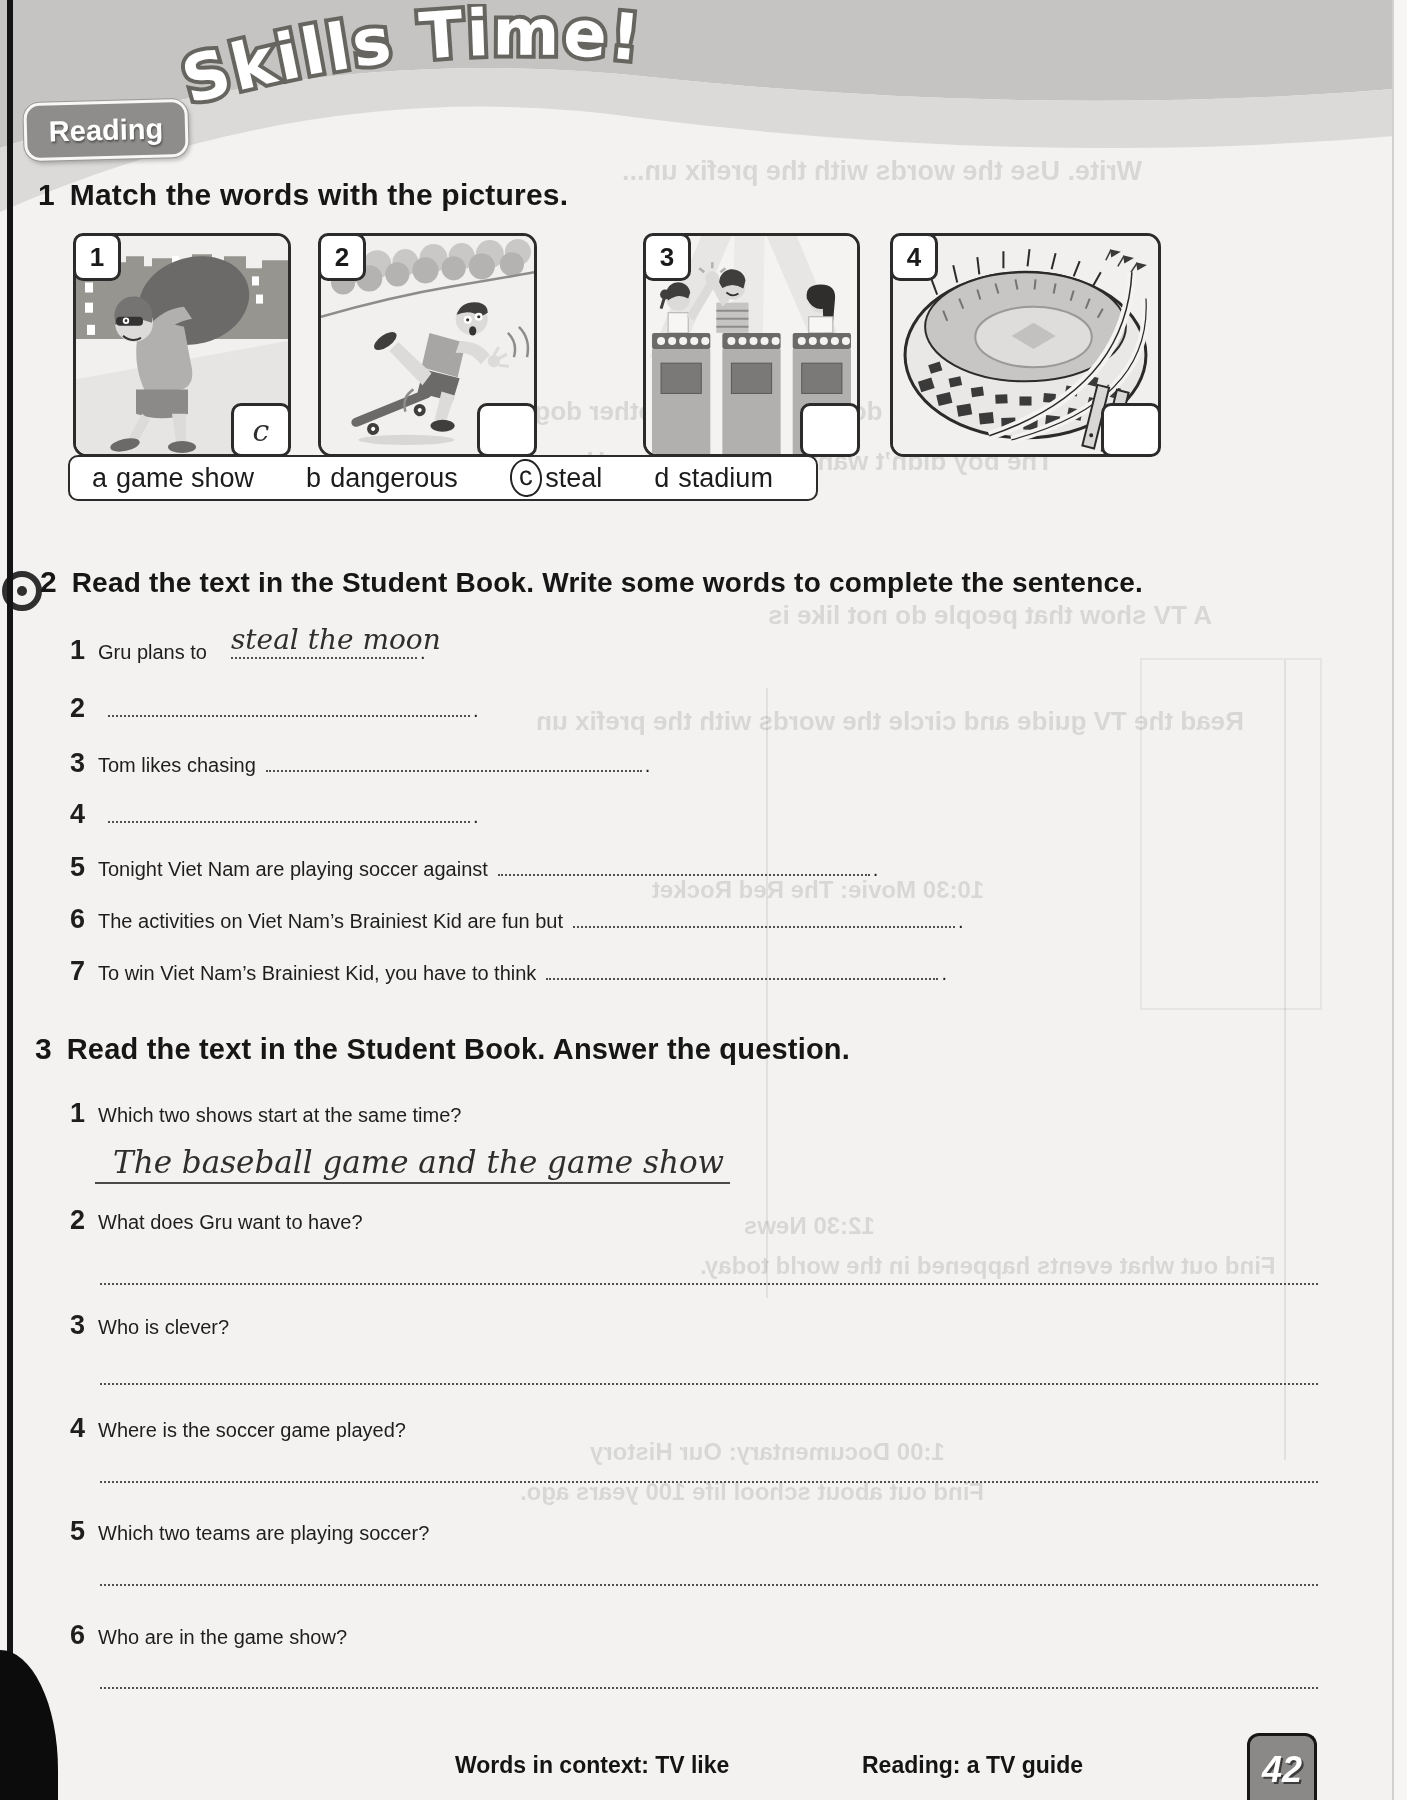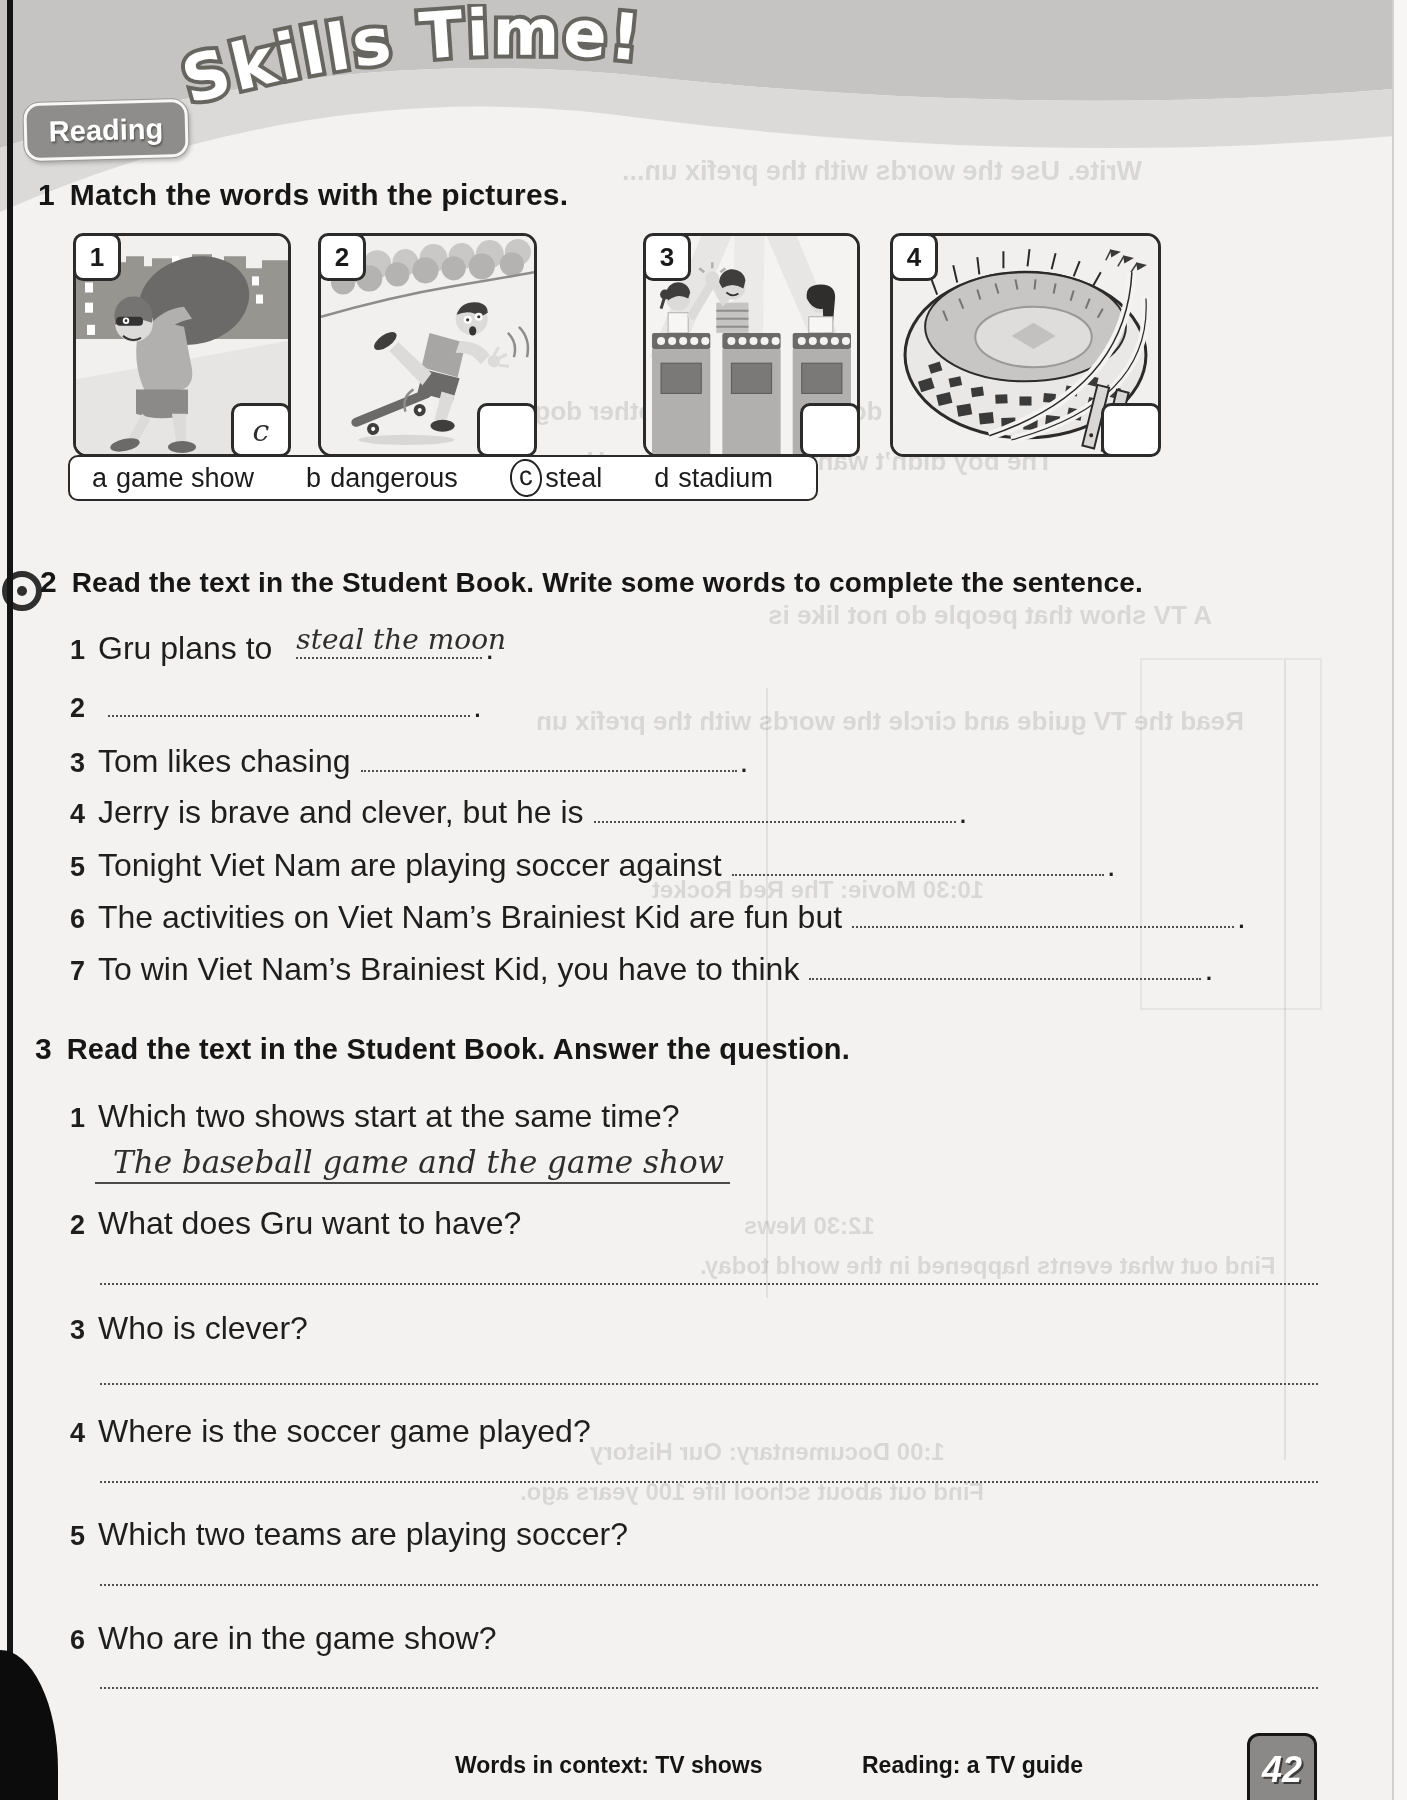--- a/index.html
+++ b/index.html
@@ -17,21 +17,21 @@
     border:3px solid #f7f7f6;box-shadow:0 0 0 1px #9a9998,2px 3px 4px rgba(0,0,0,.25);
     border-radius:16px;display:flex;align-items:center;justify-content:center;transform:rotate(-1.5deg);z-index:3;}
   #reading-badge span{color:#fff;font-weight:bold;font-size:29px;text-shadow:1px 2px 2px rgba(60,60,60,.65);}
 
   
   .ex-head{position:absolute;display:flex;align-items:baseline;z-index:2;color:#161616;white-space:nowrap;}
   .ex-head .num{font-weight:bold;font-size:30px;margin-right:15px;}
   .ex-head .txt{font-weight:bold;font-size:28px;letter-spacing:.2px;}
   .row{position:absolute;left:70px;display:flex;align-items:baseline;white-space:nowrap;z-index:2;color:#1e1e1e;}
   .row .num{font-weight:bold;font-size:27px;width:28px;flex:none;}
-  .row .txt{font-size:32px;}
+  .row .txt{font-size:20px;}
   .blank{display:inline-block;border-bottom:2px dotted #4f4f4f;height:29px;margin:0 3px 0 10px;position:relative;vertical-align:baseline;}
   .hand{font-family:"DejaVu Serif",serif;font-style:italic;color:#2e2e2e;}
   .blank .hand{position:absolute;left:0;right:0;bottom:1px;text-align:center;font-size:28px;white-space:nowrap;}
   .ansline{position:absolute;border-bottom:2px dotted #4f4f4f;z-index:2;}
   .ansline.solid{border-bottom:2px solid #4a4a4a;}
   .ansline .hand{position:absolute;left:18px;bottom:2px;font-size:31px;white-space:nowrap;}
 
   
   .pic-frame{position:absolute;background:#fff;border:3px solid #2b2b2b;border-radius:14px;z-index:2;overflow:visible;}
   .pic-frame svg{position:absolute;left:0;top:0;width:100%;height:100%;border-radius:11px;}
@@ -378,21 +378,20 @@
       <div class="row" style="top: 741px;">
         <span class="num">3</span>
         <span class="txt">Tom likes chasing</span>
         <span class="blank" style="width: 376px;">
           <span class="hand"></span>
         </span>
         <span class="txt">.</span>
       </div>
       <div class="row" style="top: 792px;">
         <span class="num">4</span>
-        <span class="txt">Jerry is brave and clever, but he is</span>
         <span class="blank" style="width: 362px;">
           <span class="hand"></span>
         </span>
         <span class="txt">.</span>
       </div>
       <div class="row" style="top: 845px;">
         <span class="num">5</span>
         <span class="txt">Tonight Viet Nam are playing soccer against</span>
         <span class="blank" style="width: 372px;">
           <span class="hand"></span>
@@ -449,21 +448,21 @@
         <span class="txt">Which two teams are playing soccer?</span>
       </div>
       <div class="ansline" style="left: 100px; top: 1556px; width: 1218px; height: 28px;"></div>
       <div class="row" style="top: 1620px;">
         <span class="num">6</span>
         <span class="txt">Who are in the game show?</span>
       </div>
       <div class="ansline" style="left: 100px; top: 1659px; width: 1218px; height: 28px;"></div>
     </div>
 
-  <span class="footer-text" style="left:455px;top:1752px;">Words in context: TV shows</span>
+  <span class="footer-text" style="left:455px;top:1752px;">Words in context: TV like</span>
   <span class="footer-text" style="left:862px;top:1752px;">Reading: a TV guide</span>
   <span class="footer-text" style="left:1143px;top:1836px;">Unit 11</span>
   <div id="page-badge">
     <span>42</span>
   </div>
 
   <div id="edge-left"></div>
   <div id="corner-blob"></div>
   <div id="edge-right-line"></div>
   <div id="edge-right-strip"></div>

